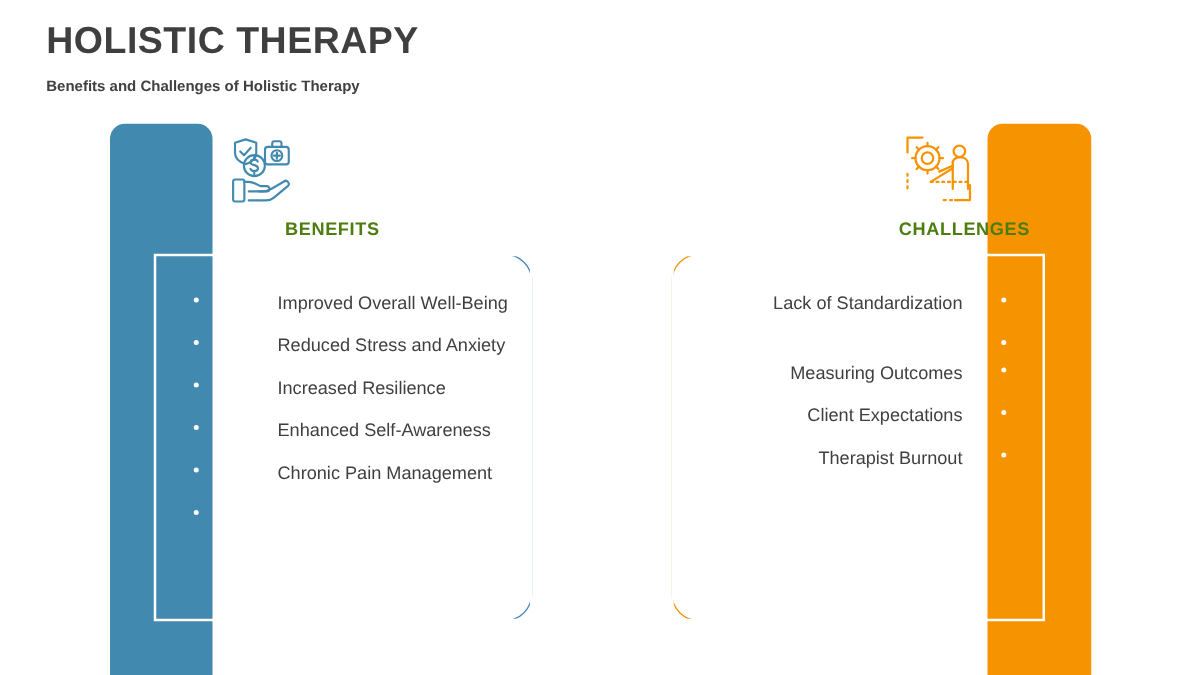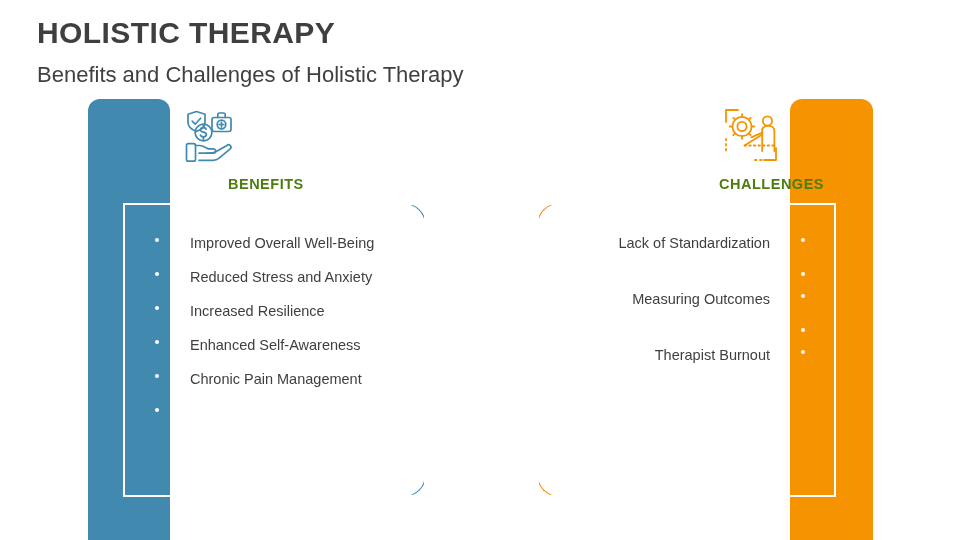--- a/index.html
+++ b/index.html
@@ -11,21 +11,21 @@
   #slide{position:relative;width:960px;height:540px;background:#ffffff;padding-left:44px;}
 
   
   .title{
     position:absolute;left:37px;top:16px;
     font-size:30px;font-weight:bold;letter-spacing:.4px;
     color:#3f3f3f;line-height:1.1;white-space:nowrap;
   }
   .subtitle{
     position:absolute;left:37px;top:62px;
-    font-size:22px;font-weight:normal;color:#404040;
+    font-size:12px;font-weight:bold;color:#404040;
     line-height:1.2;white-space:nowrap;
   }
 
   
   .bar{position:absolute;}
   .bar-left{
     left:88px;top:99px;width:82px;height:441px;
     background:#4189af;border-radius:12px 12px 0 0;
   }
   .bar-right{
@@ -75,21 +75,21 @@
   .bullet-cell{
     flex:0 0 58px;display:flex;justify-content:center;
     padding-top:6px;
   }
   .bullet{
     width:4px;height:4px;border-radius:50%;background:#ffffff;
     display:block;
   }
 
   .txt{
-    flex:1 1 auto;font-size:14.5px;color:#3f3f3f;line-height:1.52;
+    flex:1 1 auto;font-size:14.5px;color:#3f3f3f;line-height:1.52;margin-left:32px;
   }
   .txt-left{text-align:left;padding-left:4px;}
   .txt-right{text-align:right;padding-right:4px;}
 </style>
 </head>
 <body>
 
 <div id="slide">
 
   <div class="title">HOLISTIC THERAPY</div>
@@ -219,20 +219,21 @@
     <div class="row row-right">
       <div class="bullet-cell">
           <span class="bullet"></span>
         </div>
       <div class="txt txt-right">Measuring Outcomes</div>
     </div>
     <div class="row row-right">
       <div class="bullet-cell">
           <span class="bullet"></span>
         </div>
+      <div class="txt txt-right">Client Expectations</div>
     </div>
     <div class="row row-right">
       <div class="bullet-cell">
           <span class="bullet"></span>
         </div>
       <div class="txt txt-right">Therapist Burnout</div>
     </div>
   </div>
 
 </div>

